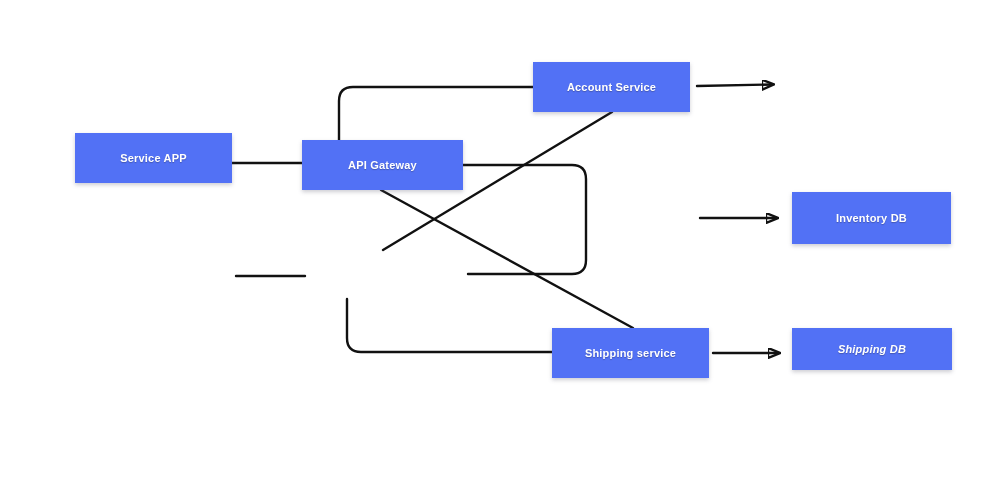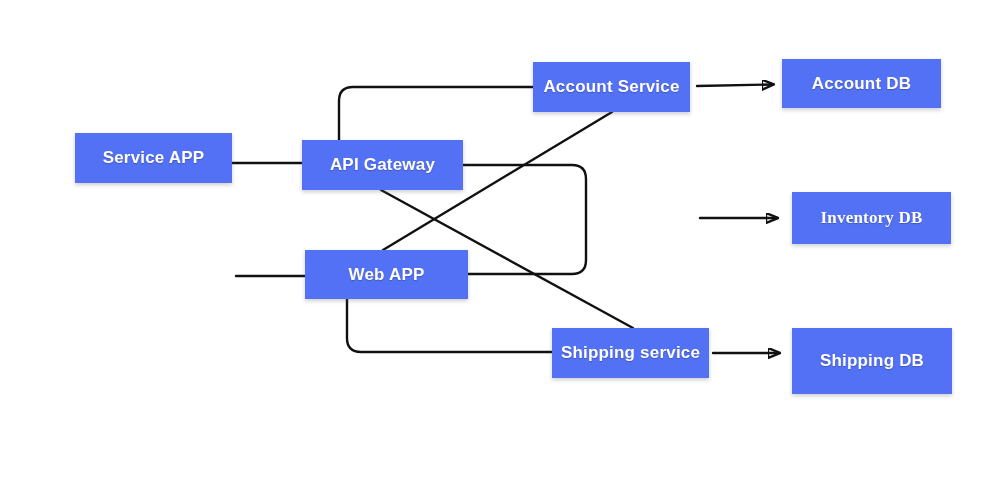--- a/index.html
+++ b/index.html
@@ -32,38 +32,38 @@
     stroke-linecap: round;
   }
   .node {
     position: absolute;
     z-index: 2;
     display: flex;
     align-items: center;
     justify-content: center;
     background: var(--node-fill, #5271f5);
     color: var(--node-text, #ffffff);
-    font-size: 17px;
+    font-size: 11px;
     font-weight: bold;
     letter-spacing: 0.2px;
     text-shadow: 0 1px 1px rgba(40, 40, 60, 0.35);
     box-shadow: 0 2px 4px rgba(90, 90, 110, 0.30);
     white-space: nowrap;
   }
   
   .n-mobile-app        { left: 75px;  top: 133px; width: 157px; height: 50px; }
   .n-browser           { left: 74px;  top: 251px; width: 162px; height: 51px; }
   .n-api-gateway       { left: 302px; top: 140px; width: 161px; height: 50px; }
   .n-web-app           { left: 305px; top: 250px; width: 163px; height: 49px; }
   .n-account-service   { left: 533px; top: 62px;  width: 157px; height: 50px; }
   .n-inventory-service { left: 533px; top: 195px; width: 158px; height: 50px; }
   .n-shipping-service  { left: 552px; top: 328px; width: 157px; height: 50px; }
   .n-account-db        { left: 782px; top: 59px;  width: 159px; height: 49px; }
-  .n-inventory-db      { left: 792px; top: 192px; width: 159px; height: 52px; font-family: Liberation Serif, serif; }
-  .n-shipping-db       { left: 792px; top: 328px; width: 160px; height: 66px; }
+  .n-inventory-db      { left: 792px; top: 192px; width: 159px; height: 52px; }
+  .n-shipping-db       { left: 792px; top: 328px; width: 160px; height: 42px; font-style: italic; }
 </style>
 </head>
 <body>
 
 <div class="canvas">
 
   <svg class="edge-layer" viewBox="0 0 1000 500" xmlns="http://www.w3.org/2000/svg">
     <defs>
       <marker id="arrowhead" markerUnits="userSpaceOnUse" markerWidth="13" markerHeight="11" refX="10" refY="5" orient="auto">
         <path d="M0,0 L12,5 L0,10 Z" fill="#111111" stroke="none"></path>
@@ -93,36 +93,30 @@
 
   <div class="node n-mobile-app">
     <span>Service APP</span>
   </div>
 
 
   <div class="node n-api-gateway">
     <span>API Gateway</span>
   </div>
 
-  <div class="node n-web-app">
-    <span>Web APP</span>
-  </div>
 
   <div class="node n-account-service">
     <span>Account Service</span>
   </div>
 
 
   <div class="node n-shipping-service">
     <span>Shipping service</span>
   </div>
 
-  <div class="node n-account-db">
-    <span>Account DB</span>
-  </div>
 
   <div class="node n-inventory-db">
     <span>Inventory DB</span>
   </div>
 
   <div class="node n-shipping-db">
     <span>Shipping DB</span>
   </div>
 
 </div>

